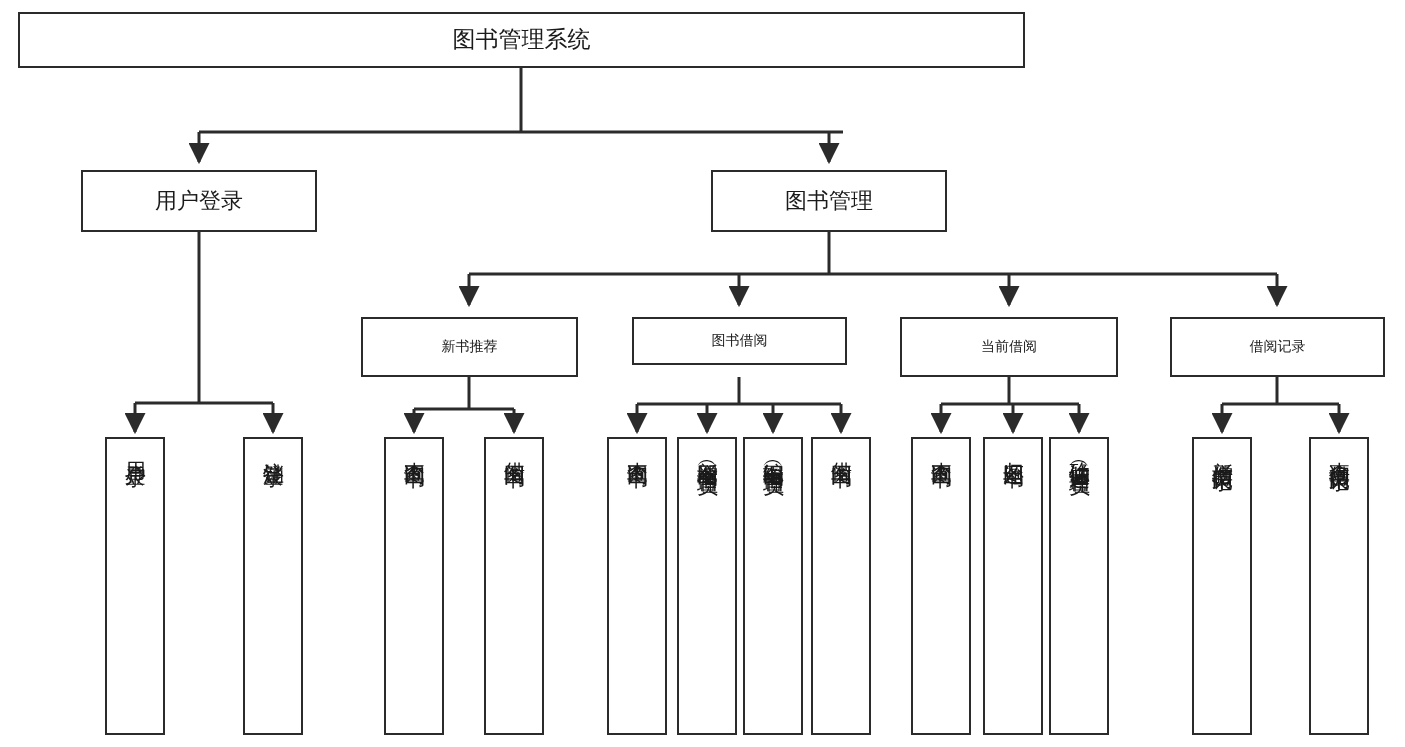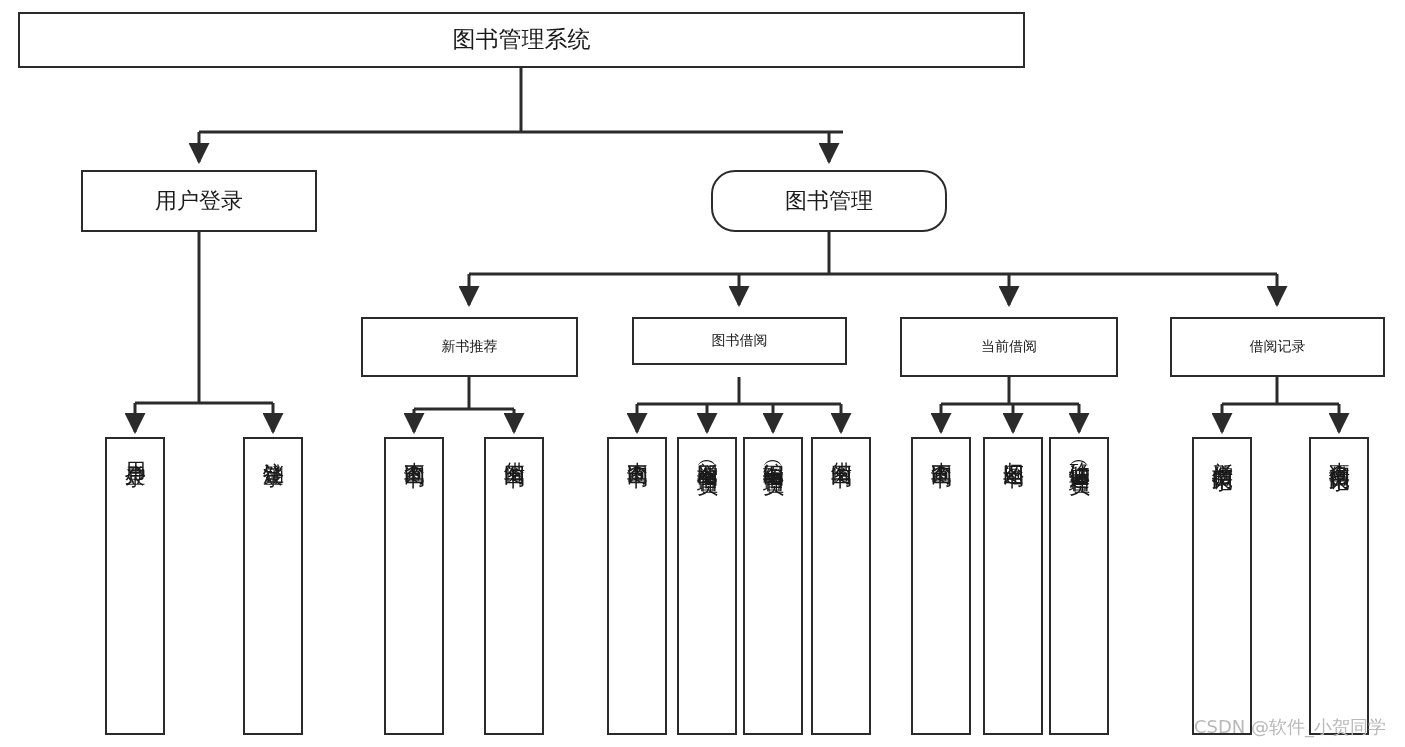--- a/index.html
+++ b/index.html
@@ -121,21 +121,21 @@
     </g>
   </svg>
 
   <div class="node-box node-root" style="left:18px; top:12px; width:1007px; height:56px;">
     <span class="node-label">图书管理系统</span>
   </div>
 
   <div class="node-box node-l2" style="left:81px; top:170px; width:236px; height:62px;">
     <span class="node-label">用户登录</span>
   </div>
-  <div class="node-box node-l2" style="left:711px; top:170px; width:236px; height:62px;border-radius:24px;">
+  <div class="node-box node-l2" style="left:711px; top:170px; width:236px; height:62px;">
     <span class="node-label">图书管理</span>
   </div>
 
   <div class="node-box node-l3" style="left:361px; top:317px; width:217px; height:60px;">
     <span class="node-label">新书推荐</span>
   </div>
   <div class="node-box node-l3" style="left:632px; top:317px; width:215px; height:48px;">
     <span class="node-label">图书借阅</span>
   </div>
   <div class="node-box node-l3" style="left:1170px; top:317px; width:215px; height:60px;">
@@ -182,15 +182,14 @@
     <span class="node-label">确认归还（管理员）</span>
   </div>
 
   <div class="node-box node-leaf" style="left:1192px; top:437px; width:60px; height:298px;">
     <span class="node-label">新增借阅记录</span>
   </div>
   <div class="node-box node-leaf" style="left:1309px; top:437px; width:60px; height:298px;">
     <span class="node-label">查询借阅记录</span>
   </div>
 
-  <div id="watermark" style="left:1194px; top:715px;">CSDN @软件_小贺同学</div>
 
 </div>
 
 </body></html>

